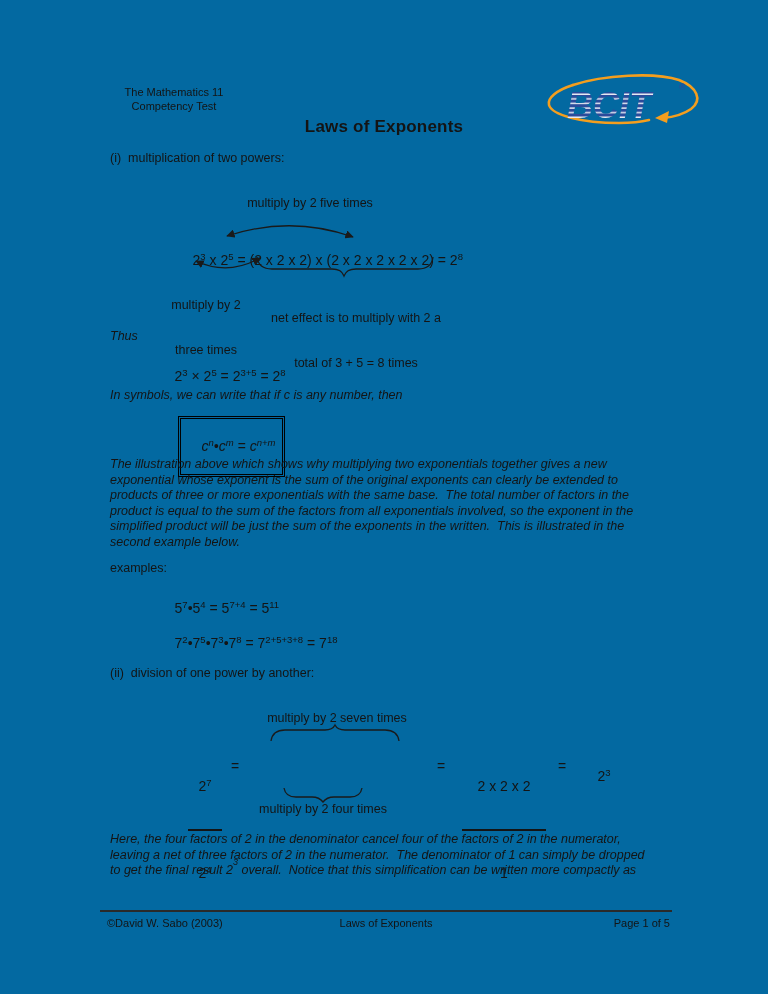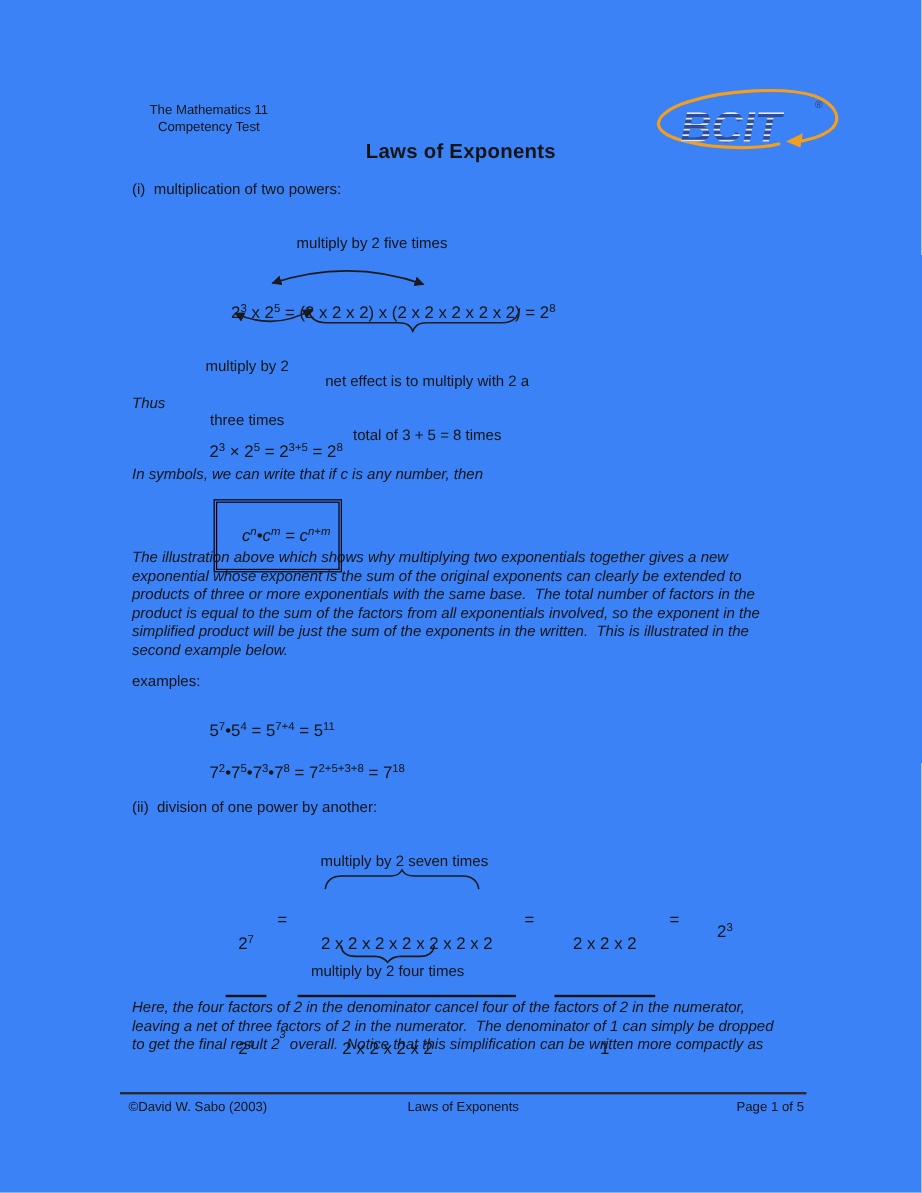--- a/index.html
+++ b/index.html
@@ -1,17 +1,17 @@
 <!DOCTYPE html>
 <html><head>
 <meta charset="utf-8">
 <style>
   html,body { margin:0; padding:0; background:#ffffff; }
   .page {
-    position:relative; width:768px; height:994px; background:#3b82f6;
+    position:relative; width:768px; height:994px; background:#0369a1;
     font-family:"Liberation Sans", sans-serif; color:#141414; overflow:hidden;
   }
   .abs { position:absolute; }
   .hdr {
     left:124px; top:86px; width:100px; text-align:center;
     font-size:11px; line-height:13.5px;
   }
   .title { left:0; right:0; top:117px; text-align:center; font-size:17px; font-weight:bold; letter-spacing:0.2px; }
   .heading { font-size:12.5px; font-weight:normal; white-space:pre; }
   .body-text { font-size:12.5px; line-height:15.6px;font-style:italic; }
@@ -119,25 +119,20 @@
   <div class="abs caption" style="left:337px; top:711px;">multiply by 2 seven times</div>
 
   <div class="abs frac" style="left:188px; top:744px; width:34px;">
     <div class="num"><span>2</span><sup>7</sup></div>
     <div class="bar"></div>
     <div class="den"><span>2</span><sup>4</sup></div>
   </div>
 
   <div class="abs eq" style="left:231px; top:758px;">=</div>
 
-  <div class="abs frac shift-den" style="left:248px; top:744px; width:182px;">
-    <div class="num">2 x 2 x 2 x 2 x 2 x 2 x 2</div>
-    <div class="bar"></div>
-    <div class="den">2 x 2 x 2 x 2</div>
-  </div>
 
   <div class="abs eq" style="left:437px; top:758px;">=</div>
 
   <div class="abs frac" style="left:462px; top:744px; width:84px;">
     <div class="num">2 x 2 x 2</div>
     <div class="bar"></div>
     <div class="den">1</div>
   </div>
 
   <div class="abs eq" style="left:558px; top:758px;">=</div>

